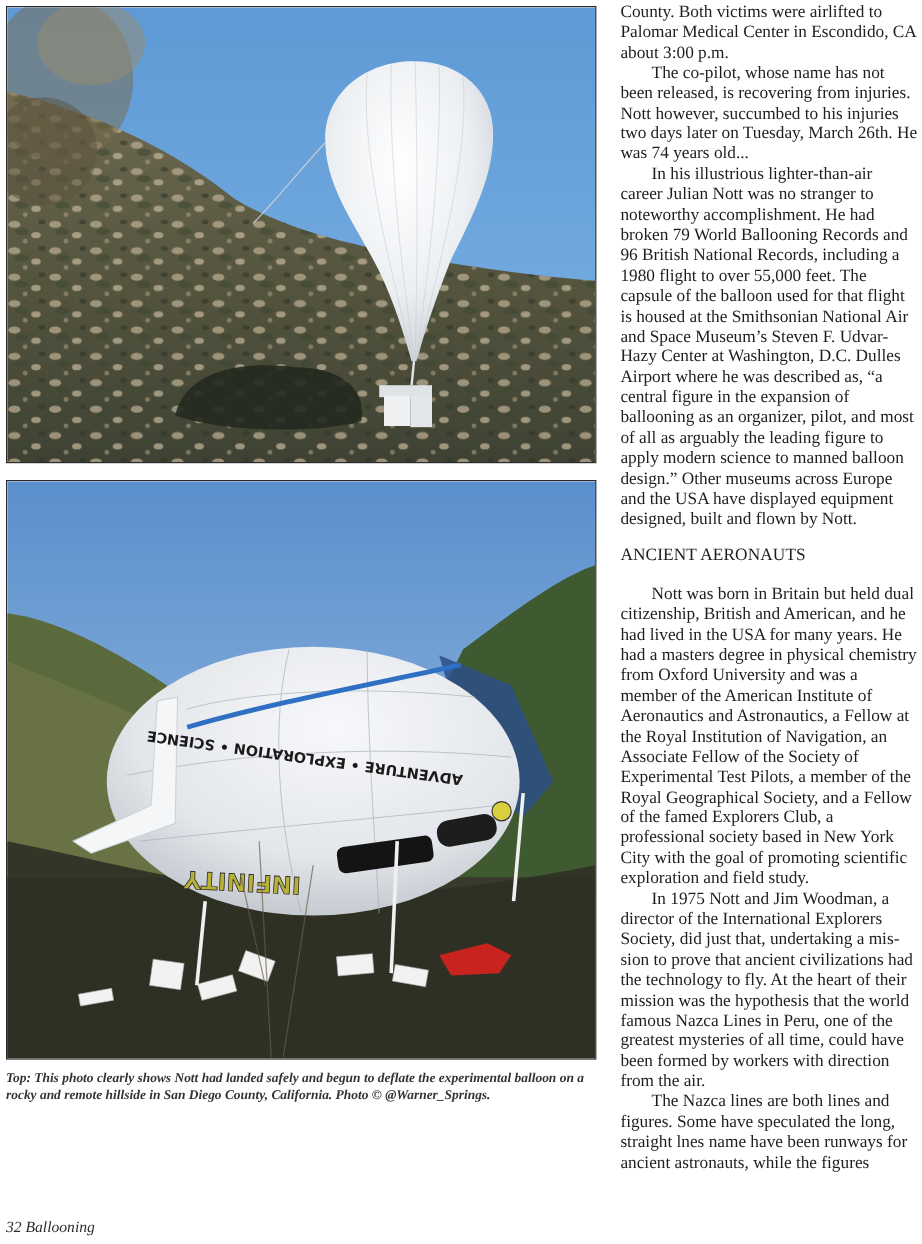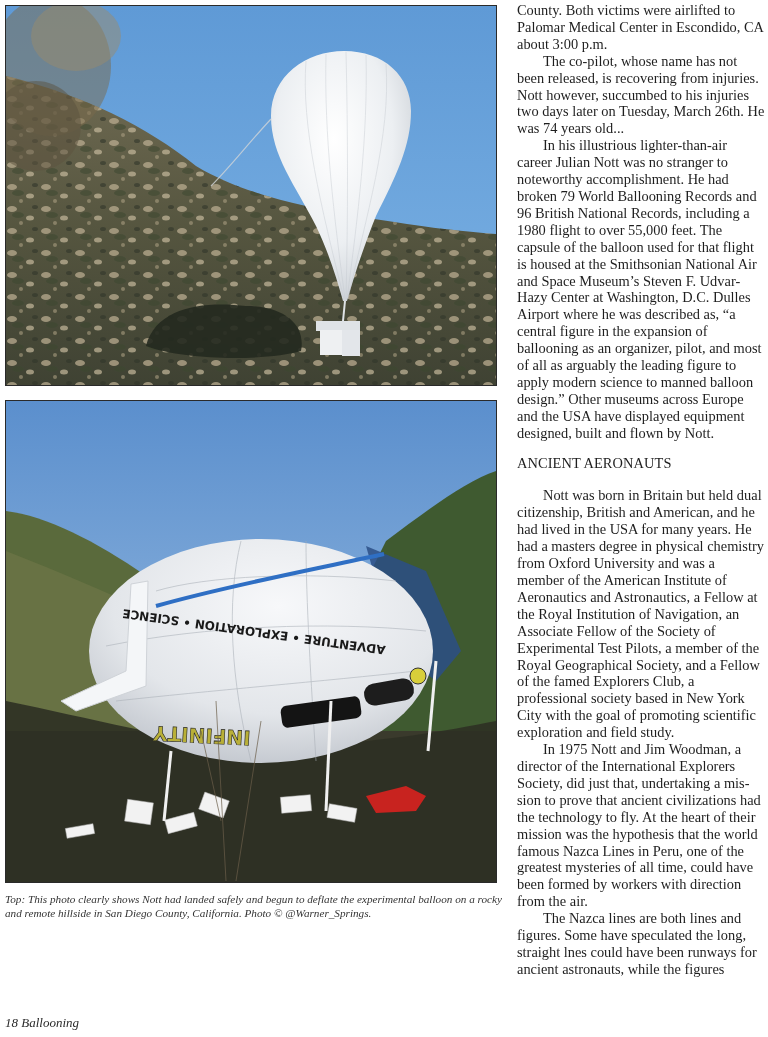--- a/index.html
+++ b/index.html
@@ -13,21 +13,21 @@
     border: 1px solid #2a2a2a; overflow: hidden;
   }
   #photo-top { top: 5px; height: 379px; }
   #photo-bottom { top: 400px; height: 481px; }
   .photo svg { display: block; width: 100%; height: 100%; }
 
   .captions {
     position: absolute; left: 5px; top: 893px; width: 500px;
     font-style: italic; font-size: 11.2px; line-height: 13.6px; color: #333;
   }
-  .captions p { margin: 0 0 13px 0; }
+  .captions p { margin: 0 0 13px 0; font-weight: bold; }
 
   .article {
     position: absolute; left: 517px; top: 2px; width: 248px;
     font-size: 14.4px; line-height: 16.9px; color: #1e1e1e;
   }
   .article p { margin: 0; text-indent: 0; }
   .article p.indent { text-indent: 26px; }
   .article h2 {
     font-size: 14.4px; font-weight: normal; margin: 13px 0 16px 0;
     letter-spacing: 0.1px;
@@ -178,17 +178,17 @@
   <p>Top: This photo clearly shows Nott had landed safely and begun to deflate the experimental balloon on a rocky and remote hillside in San Diego County, California. Photo © @Warner_Springs.</p>
 </div>
 
 <div class="article">
   <p>County. Both victims were airlifted to Palomar Medical Center in Escondido, CA about 3:00 p.m.</p>
   <p class="indent">The co-pilot, whose name has not been released, is recovering from injuries. Nott however, succumbed to his injuries two days later on Tuesday, March 26th. He was 74 years old...</p>
   <p class="indent">In his illustrious lighter-than-air career Julian Nott was no stranger to noteworthy accomplishment. He had broken 79 World Ballooning Records and 96 British National Records, including a 1980 flight to over 55,000 feet. The capsule of the balloon used for that flight is housed at the Smithson­ian National Air and Space Museum’s Steven F. Udvar-Hazy Center at Wash­ington, D.C. Dulles Airport where he was described as, “a central figure in the expansion of ballooning as an organizer, pilot, and most of all as arguably the leading figure to apply modern science to manned balloon design.” Other mu­seums across Europe and the USA have displayed equipment designed, built and flown by Nott.</p>
   <h2>ANCIENT AERONAUTS</h2>
   <p class="indent">Nott was born in Britain but held dual citizenship, British and American, and he had lived in the USA for many years. He had a masters degree in physi­cal chemistry from Oxford University and was a member of the American Institute of Aeronautics and Astronau­tics, a Fellow at the Royal Institution of Navigation, an Associate Fellow of the Society of Experimental Test Pilots, a member of the Royal Geographi­cal Society, and a Fellow of the famed Explorers Club, a professional society based in New York City with the goal of promoting scientific exploration and field study.</p>
   <p class="indent">In 1975 Nott and Jim Woodman, a director of the International Explorers Society, did just that, undertaking a mis­sion to prove that ancient civilizations had the technology to fly. At the heart of their mission was the hypothesis that the world famous Nazca Lines in Peru, one of the greatest mysteries of all time, could have been formed by workers with direction from the air.</p>
-  <p class="indent">The Nazca lines are both lines and figures. Some have speculated the long, straight lnes could have been runways for ancient astronauts, while the figures</p>
+  <p class="indent">The Nazca lines are both lines and figures. Some have speculated the long, straight lnes name have been runways for ancient astronauts, while the figures</p>
 </div>
 
-<div class="footer-left">18 Ballooning</div>
+<div class="footer-left">32 Ballooning</div>
 <div class="footer-right">www.bfa.net</div>
 
 </body></html>

